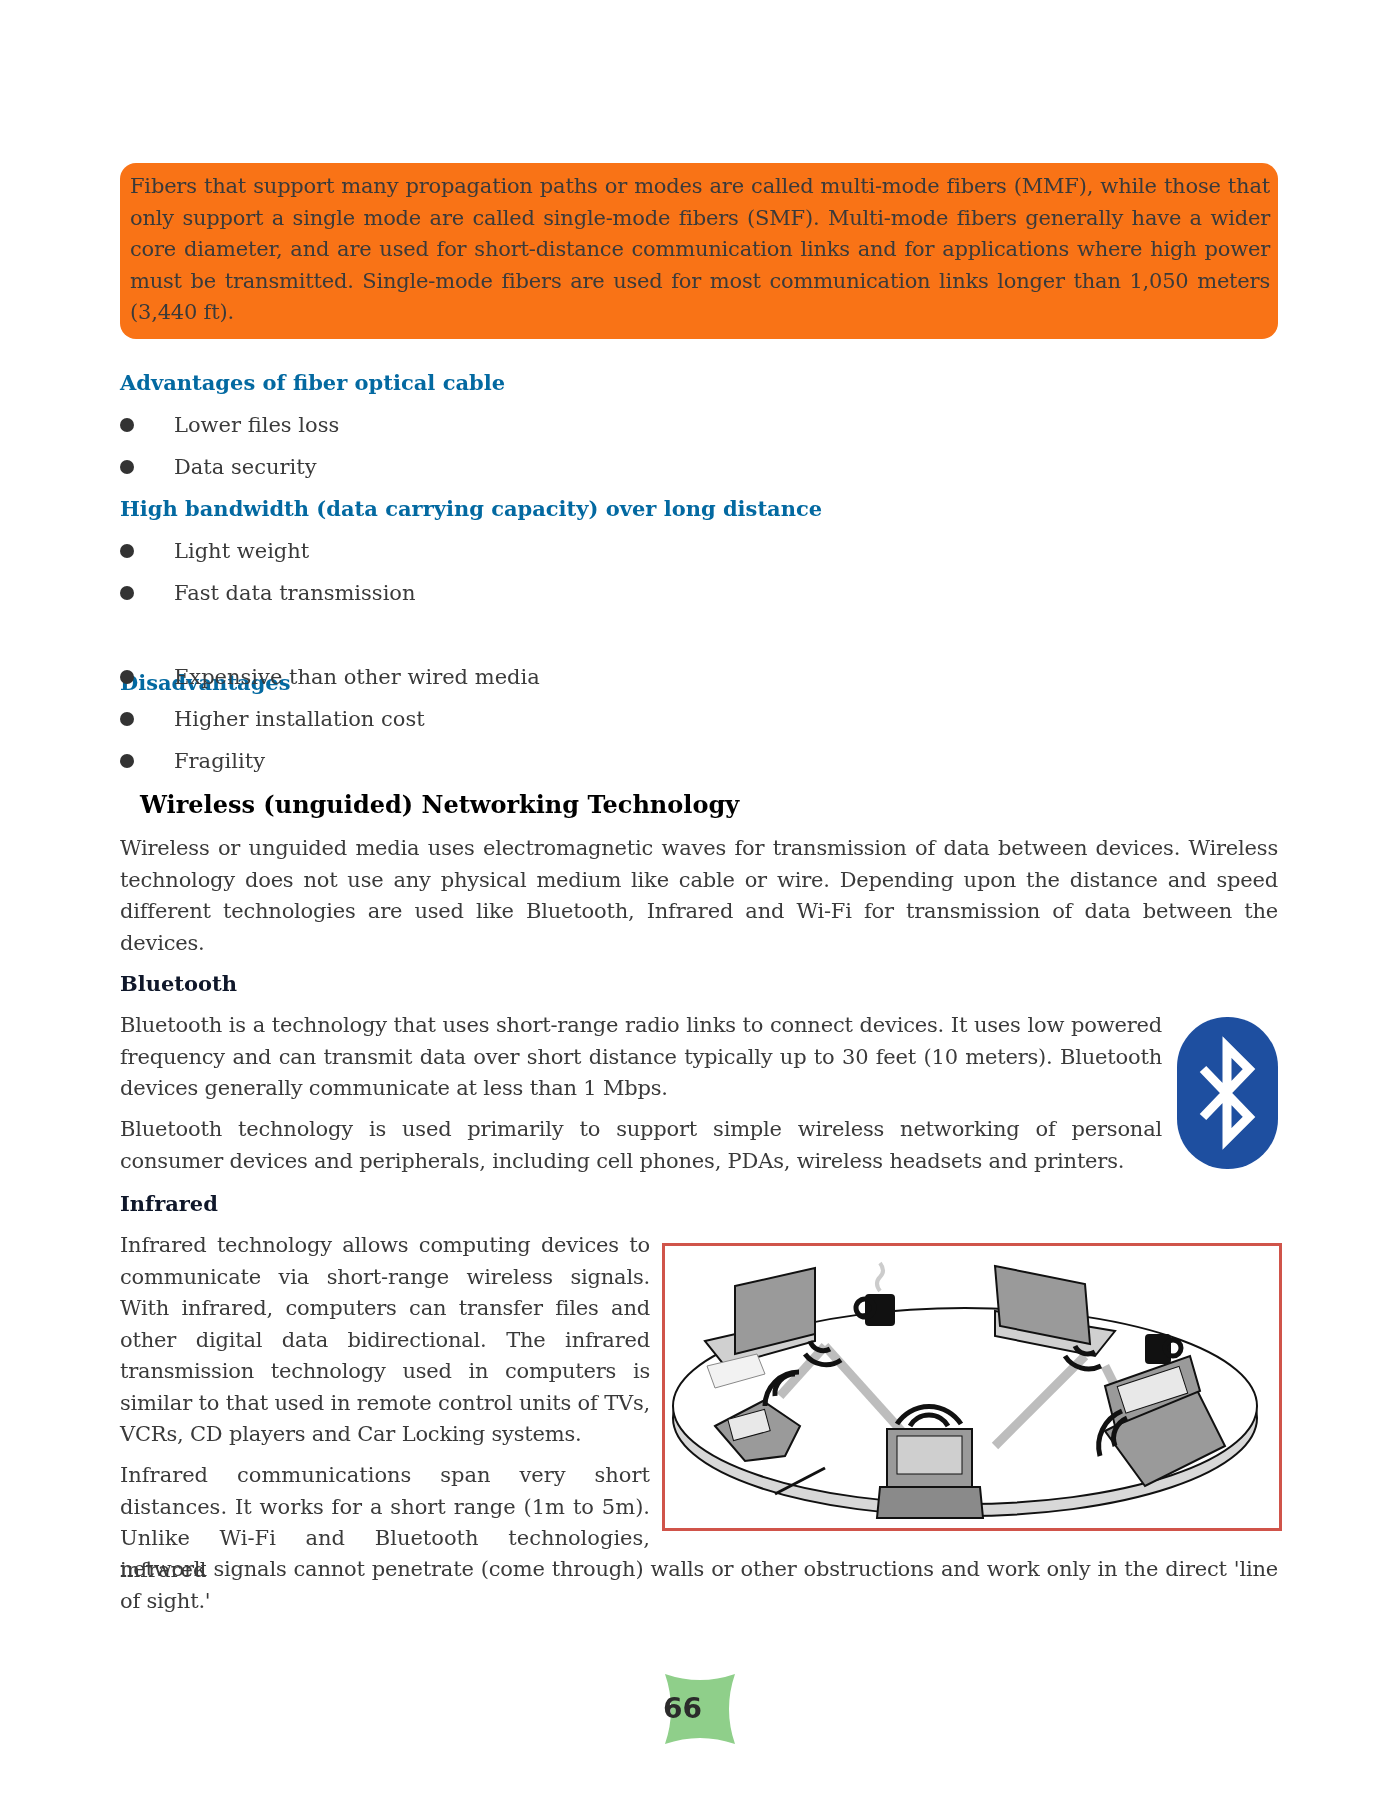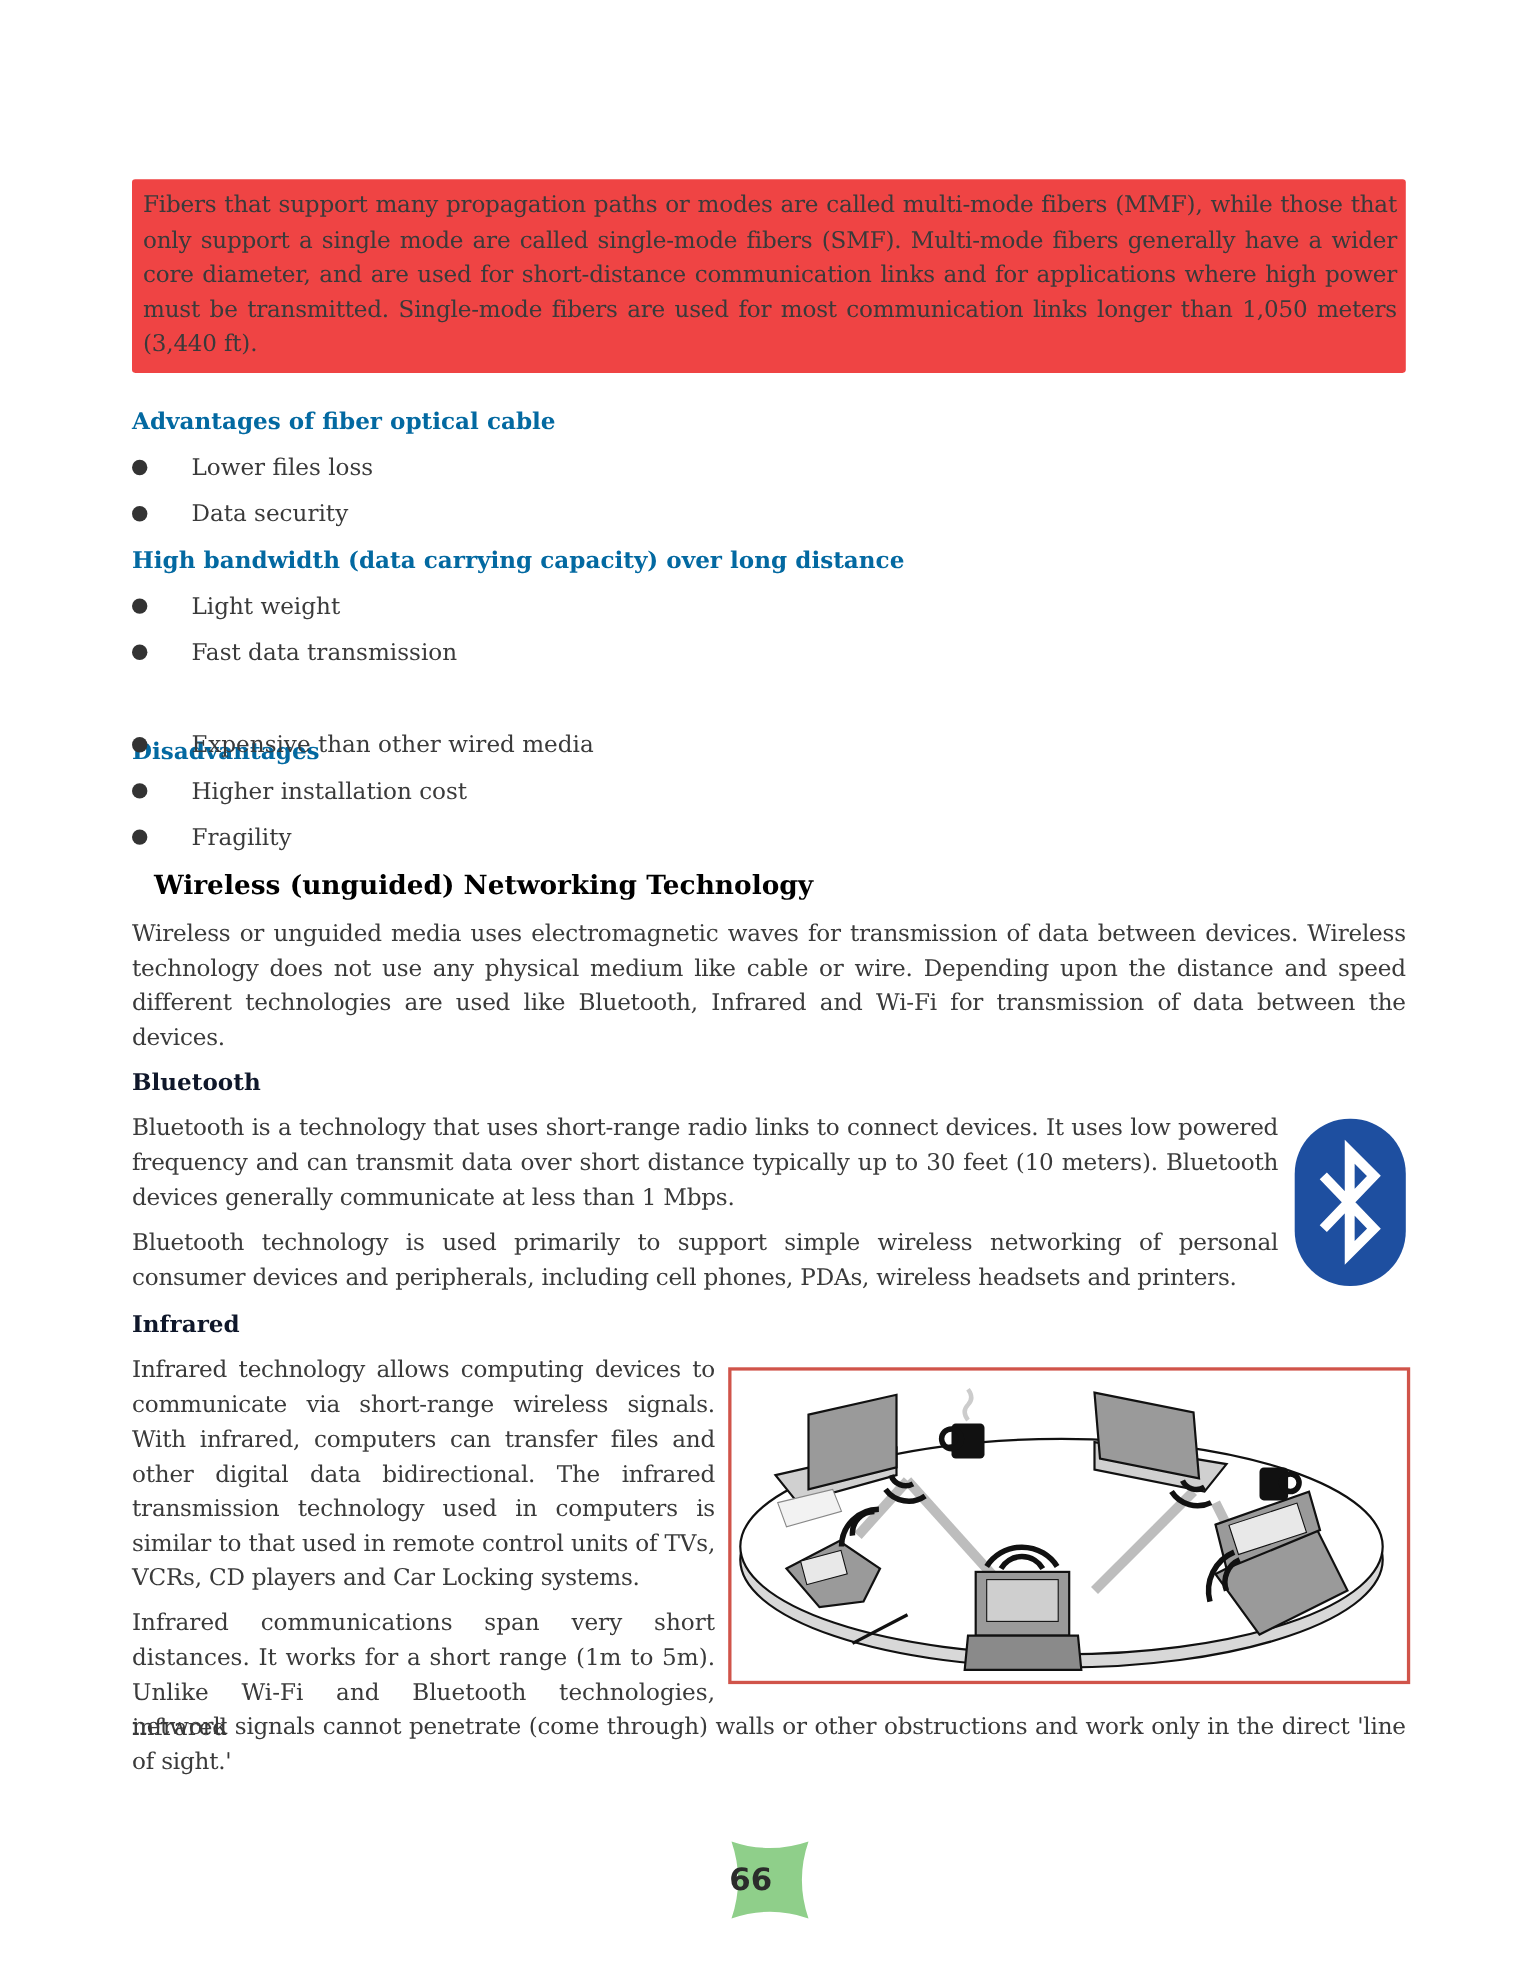--- a/index.html
+++ b/index.html
@@ -1,22 +1,22 @@
 <!DOCTYPE html>
 <html><head>
 <meta charset="utf-8">
 <style>
   html, body { margin: 0; padding: 0; background: #ffffff; }
   body { width: 1400px; height: 1800px; position: relative; overflow: hidden;
          font-family: "DejaVu Serif", "Liberation Serif", serif; color: #3a3a3a; }
   .abs { position: absolute; }
   .txt { font-size: 21px; line-height: 31.5px; letter-spacing: -0.2px; }
   .just { text-align: justify; text-align-last: left; }
-  .note { left: 120px; top: 163px; width: 1158px; height: 176px; background: #ef4444;
-          border-radius: 3px; }
+  .note { left: 120px; top: 163px; width: 1158px; height: 176px; background: #f97316;
+          border-radius: 16px; }
   .note p { margin: 0; position: absolute; left: 10px; top: 8px; width: 1140px; }
   .h-bold { font-weight: bold; font-size: 21px; line-height: 30px; color: #0369a1; }
   .bullet-row { height: 30px; }
   .bullet-dot { position: absolute; left: 0; top: 8px; width: 14px; height: 14px; border-radius: 50%; background: #333; }
   .bullet-text { position: absolute; left: 54px; top: 0; font-size: 21px; line-height: 30px; white-space: nowrap; }
   .teal-h { color: #000000; font-weight: bold; font-size: 24px; line-height: 32px; margin-left: 20px; }
   .blue-h { color: #0f172a; font-weight: bold; font-size: 21px; line-height: 30px; }
   .bt-icon { left: 1175px; top: 1015px; width: 105px; height: 156px; }
   .ir-figure { left: 662px; top: 1243px; width: 614px; height: 282px; border: 3px solid #d0544a; background: #fff; }
   .page-badge { left: 663px; top: 1672px; width: 74px; height: 74px; }

